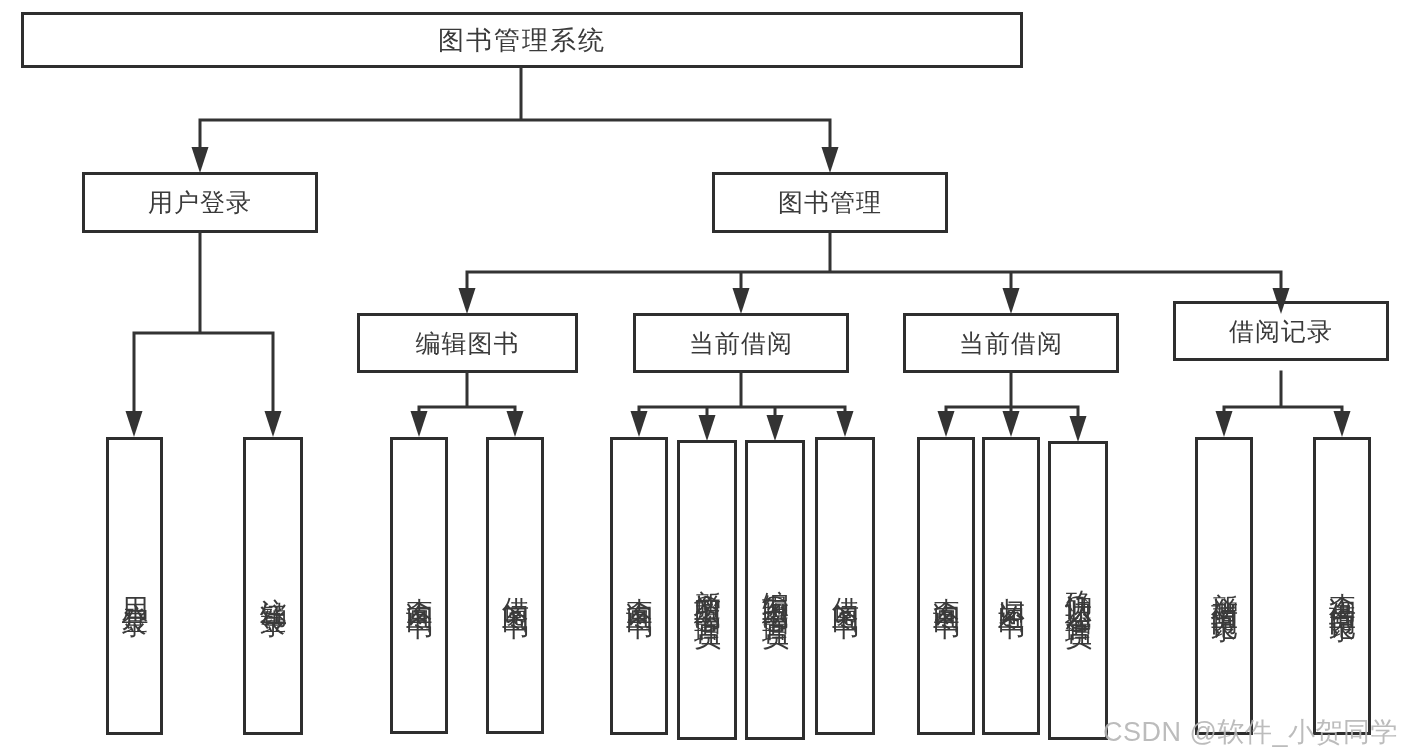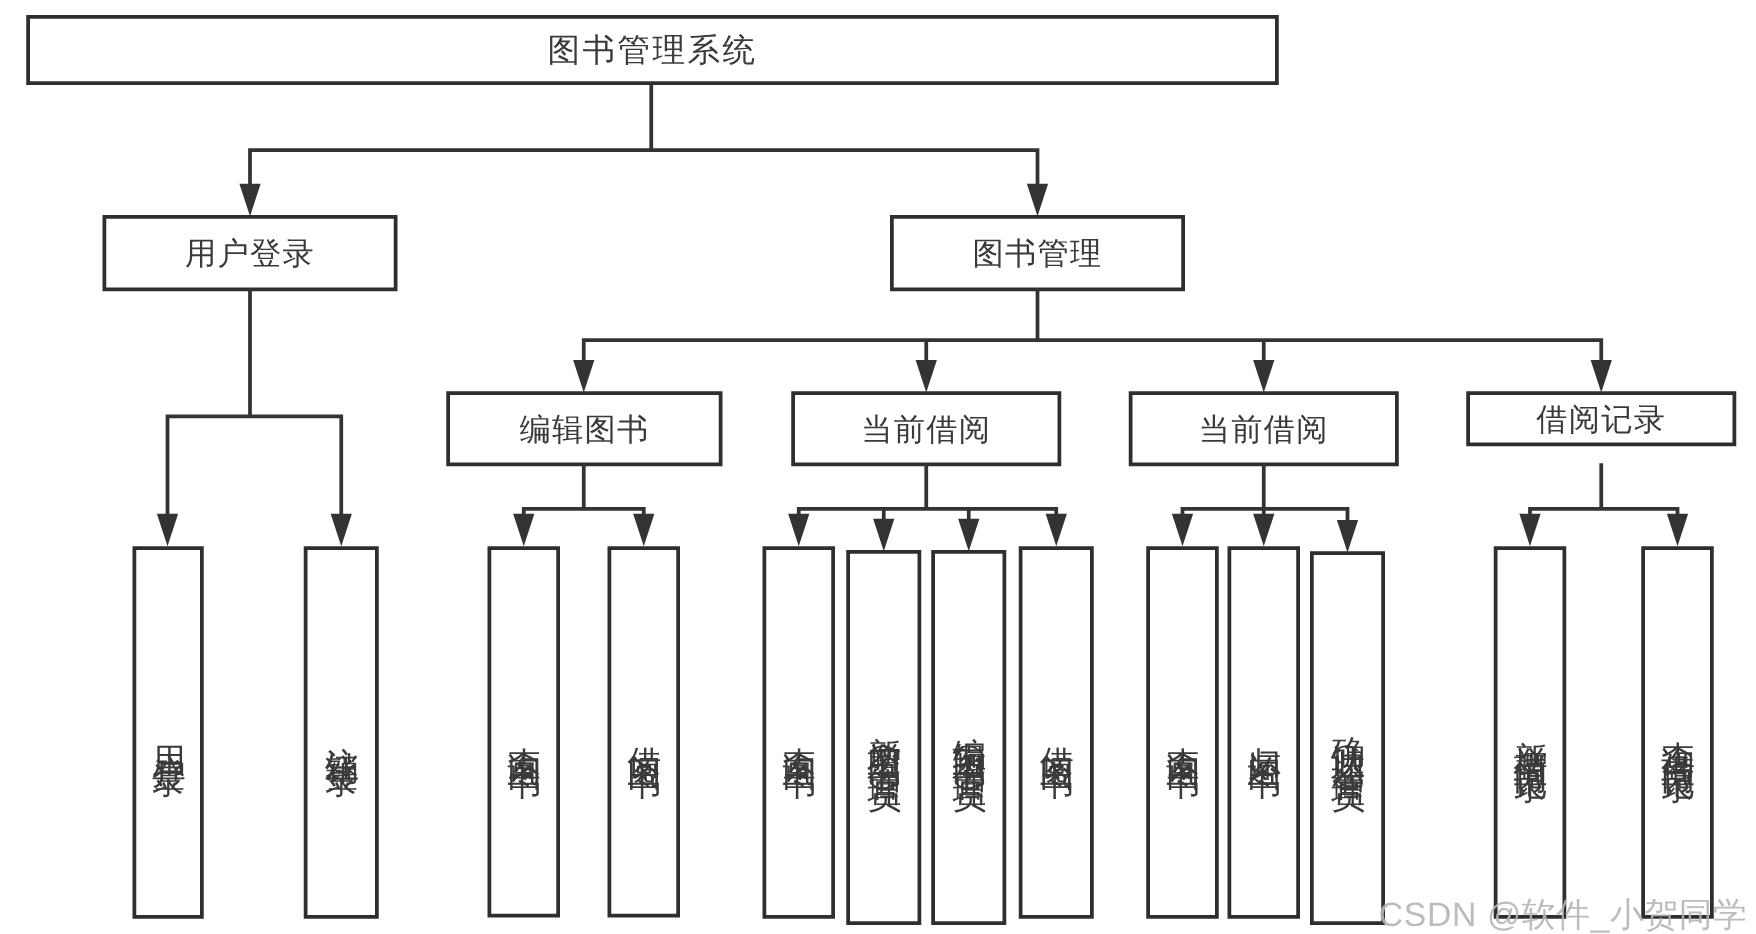--- a/index.html
+++ b/index.html
@@ -109,21 +109,21 @@
   </svg>
 
   <div class="box title" style="left:21px;top:12px;width:1002px;height:56px;">图书管理系统</div>
 
   <div class="box header" style="left:82px;top:172px;width:236px;height:61px;">用户登录</div>
   <div class="box header" style="left:712px;top:172px;width:236px;height:61px;">图书管理</div>
 
   <div class="box header" style="left:357px;top:313px;width:221px;height:60px;">编辑图书</div>
   <div class="box header" style="left:633px;top:313px;width:216px;height:60px;">当前借阅</div>
   <div class="box header" style="left:903px;top:313px;width:216px;height:60px;">当前借阅</div>
-  <div class="box header" style="left:1173px;top:313px;width:216px;height:44px;">借阅记录</div>
+  <div class="box header" style="left:1173px;top:301px;width:216px;height:60px;">借阅记录</div>
 
   <div class="box leaf" style="left:106px;top:437px;width:57px;height:298px;">用户登录</div>
   <div class="box leaf" style="left:243px;top:437px;width:60px;height:298px;">注销登录</div>
 
   <div class="box leaf" style="left:390px;top:437px;width:58px;height:297px;">查询图书</div>
   <div class="box leaf" style="left:486px;top:437px;width:58px;height:297px;">借阅图书</div>
 
   <div class="box leaf" style="left:610px;top:437px;width:58px;height:298px;">查询图书</div>
   <div class="box leaf" style="left:677px;top:440px;width:60px;height:300px;">新增图书（管理员）</div>
   <div class="box leaf" style="left:745px;top:440px;width:60px;height:300px;">编辑图书（管理员）</div>

